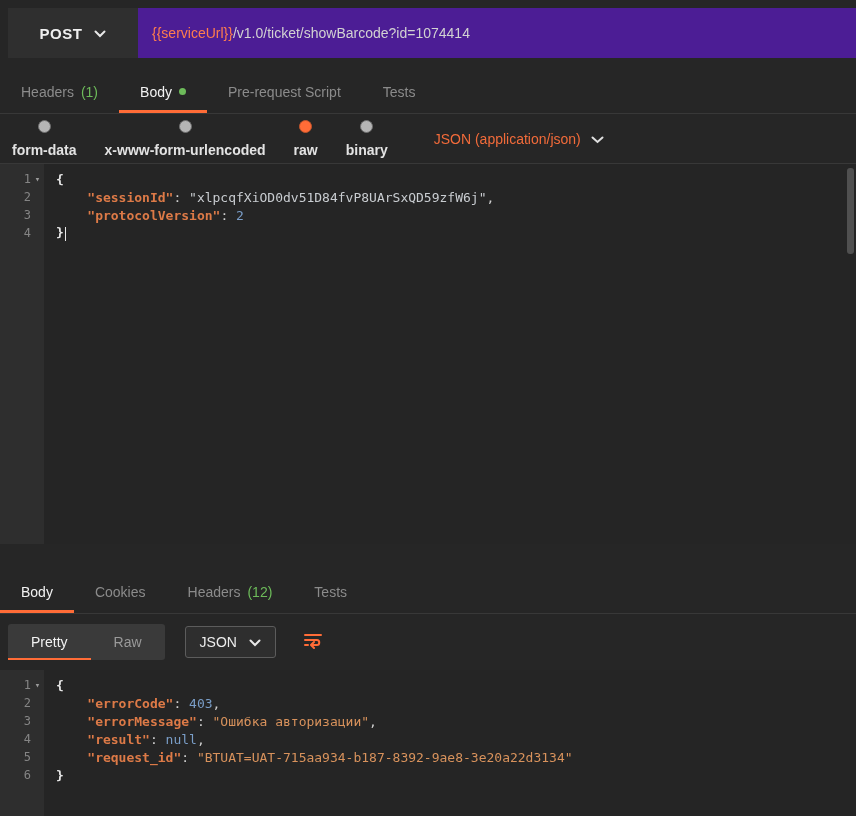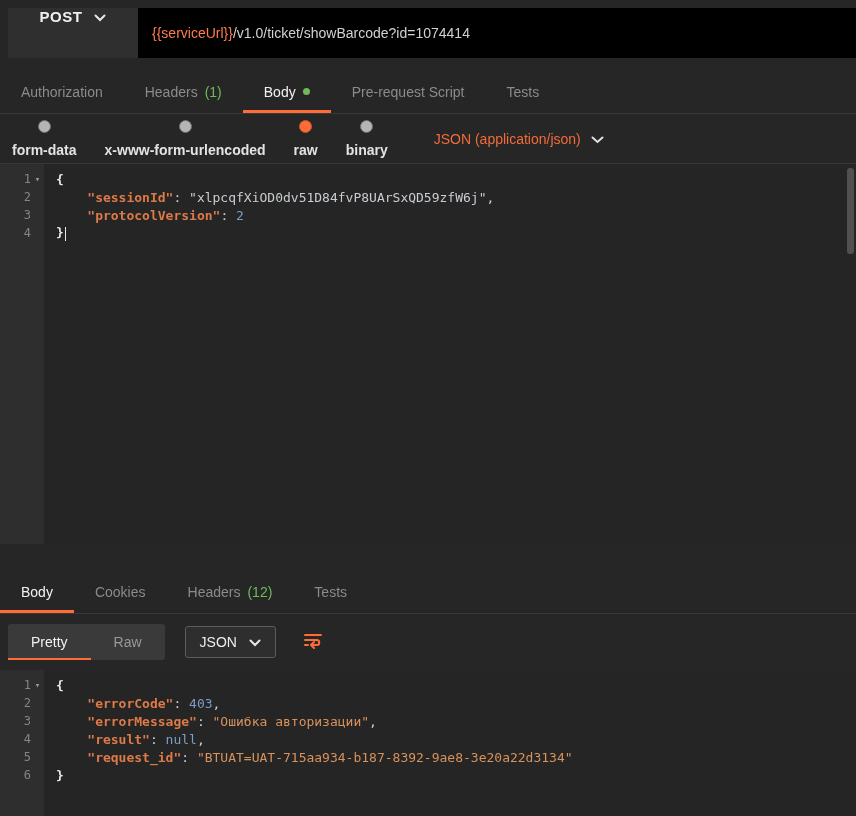--- a/index.html
+++ b/index.html
@@ -5,27 +5,27 @@
   * { margin:0; padding:0; box-sizing:border-box; }
   html,body { background:#1f1f1f; }
   .app {
     width:856px; height:816px; background:#262626; overflow:hidden;
     font-family:"Liberation Sans", sans-serif; color:#d0d0d0;
     display:flex; flex-direction:column; position:relative;
   }
   
   .url-row { margin:8px 0 0 8px; height:50px; display:flex; }
   .method-btn {
-    width:130px; background:#2f2f2f; display:flex; 
+    width:130px; background:#2f2f2f; display:flex; align-items:center;
     justify-content:center; gap:12px; cursor:pointer;
   }
   .method-label { color:#f0f0f0; font-size:15px; font-weight:bold; letter-spacing:.5px; }
   .chev { display:inline-block; }
   .url-field {
-    flex:1; background:#000000; display:flex; align-items:center;
+    flex:1; background:#4c1d95; display:flex; align-items:center;
     padding-left:14px; font-size:14px;
   }
   .url-var { color:#ff7d4d; }
   .url-path { color:#d2d2d2; }
   
   .tabs { height:44px; display:flex; align-items:stretch; border-bottom:1px solid #383838; }
   .req-tabs { margin-top:12px; }
   .tab {
     display:flex; align-items:center; gap:7px; padding:0 21px;
     color:#8b8b8b; font-size:14px; cursor:pointer;
@@ -99,23 +99,20 @@
       </span>
     </div>
     <div class="url-field">
       <span class="url-var">{{serviceUrl}}</span>
         <span class="url-path">/v1.0/ticket/showBarcode?id=1074414</span>
     </div>
   </div>
 
   <div class="tabs req-tabs">
     <div class="tab">
-      <span>Authorization</span>
-    </div>
-    <div class="tab">
       <span>Headers</span>
       <span class="count">(1)</span>
     </div>
     <div class="tab active">
       <span>Body</span>
       <span class="green-dot"></span>
     </div>
     <div class="tab">
       <span>Pre-request Script</span>
     </div>

